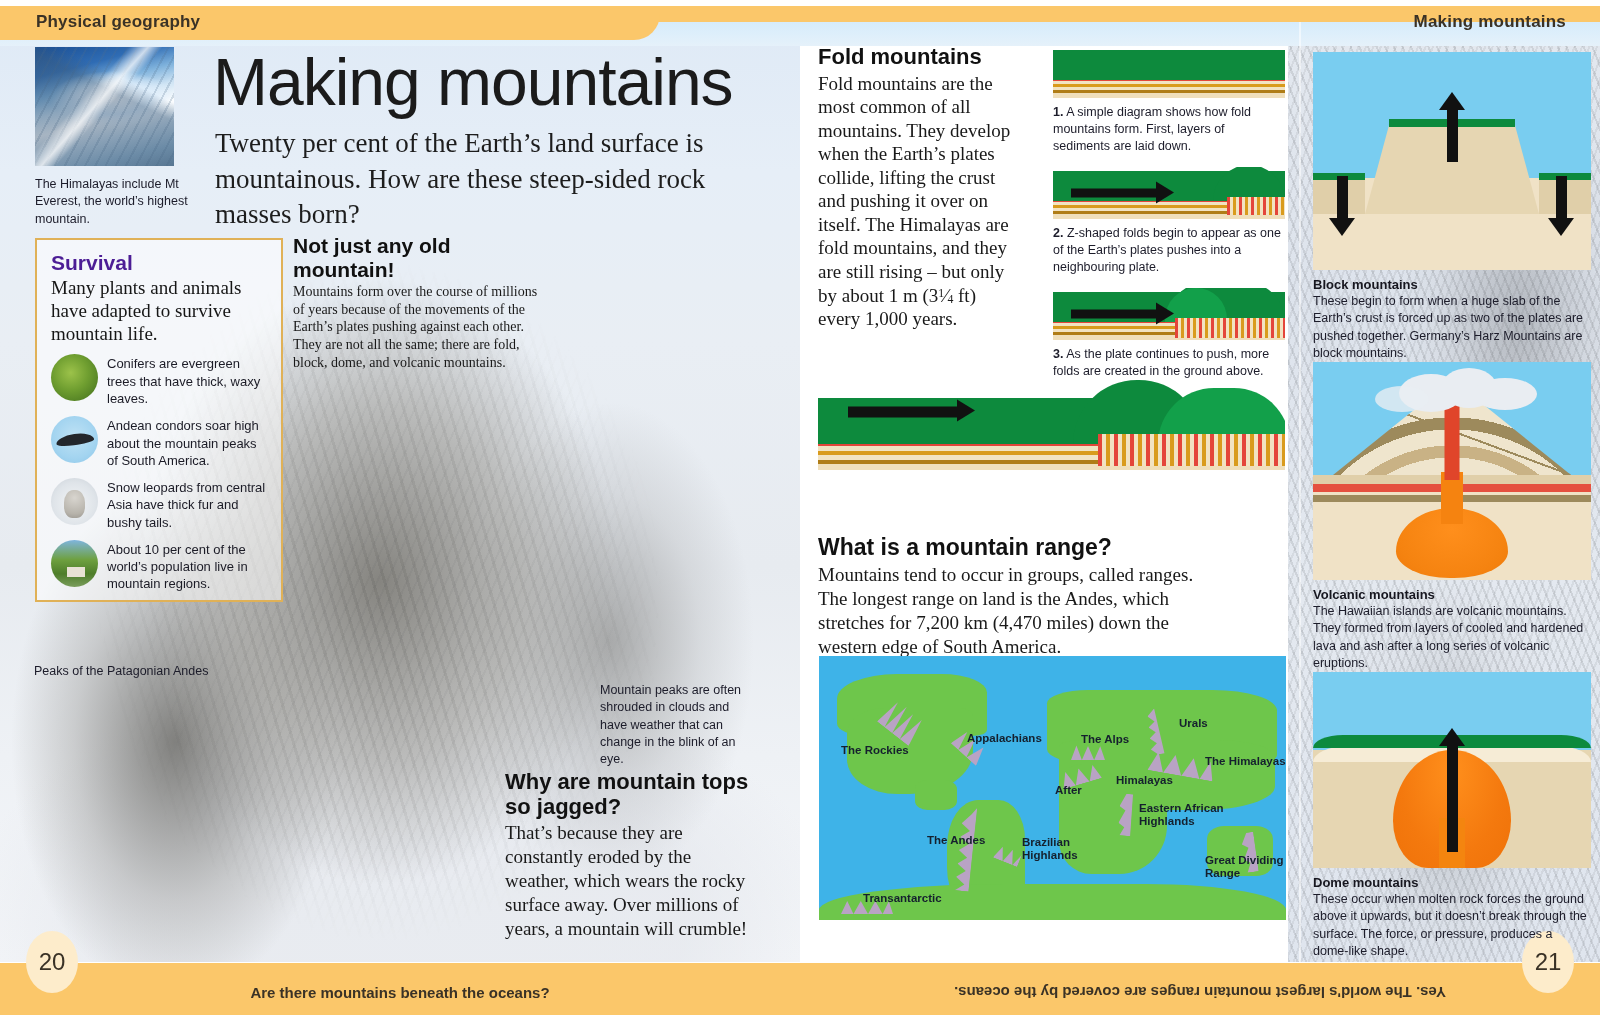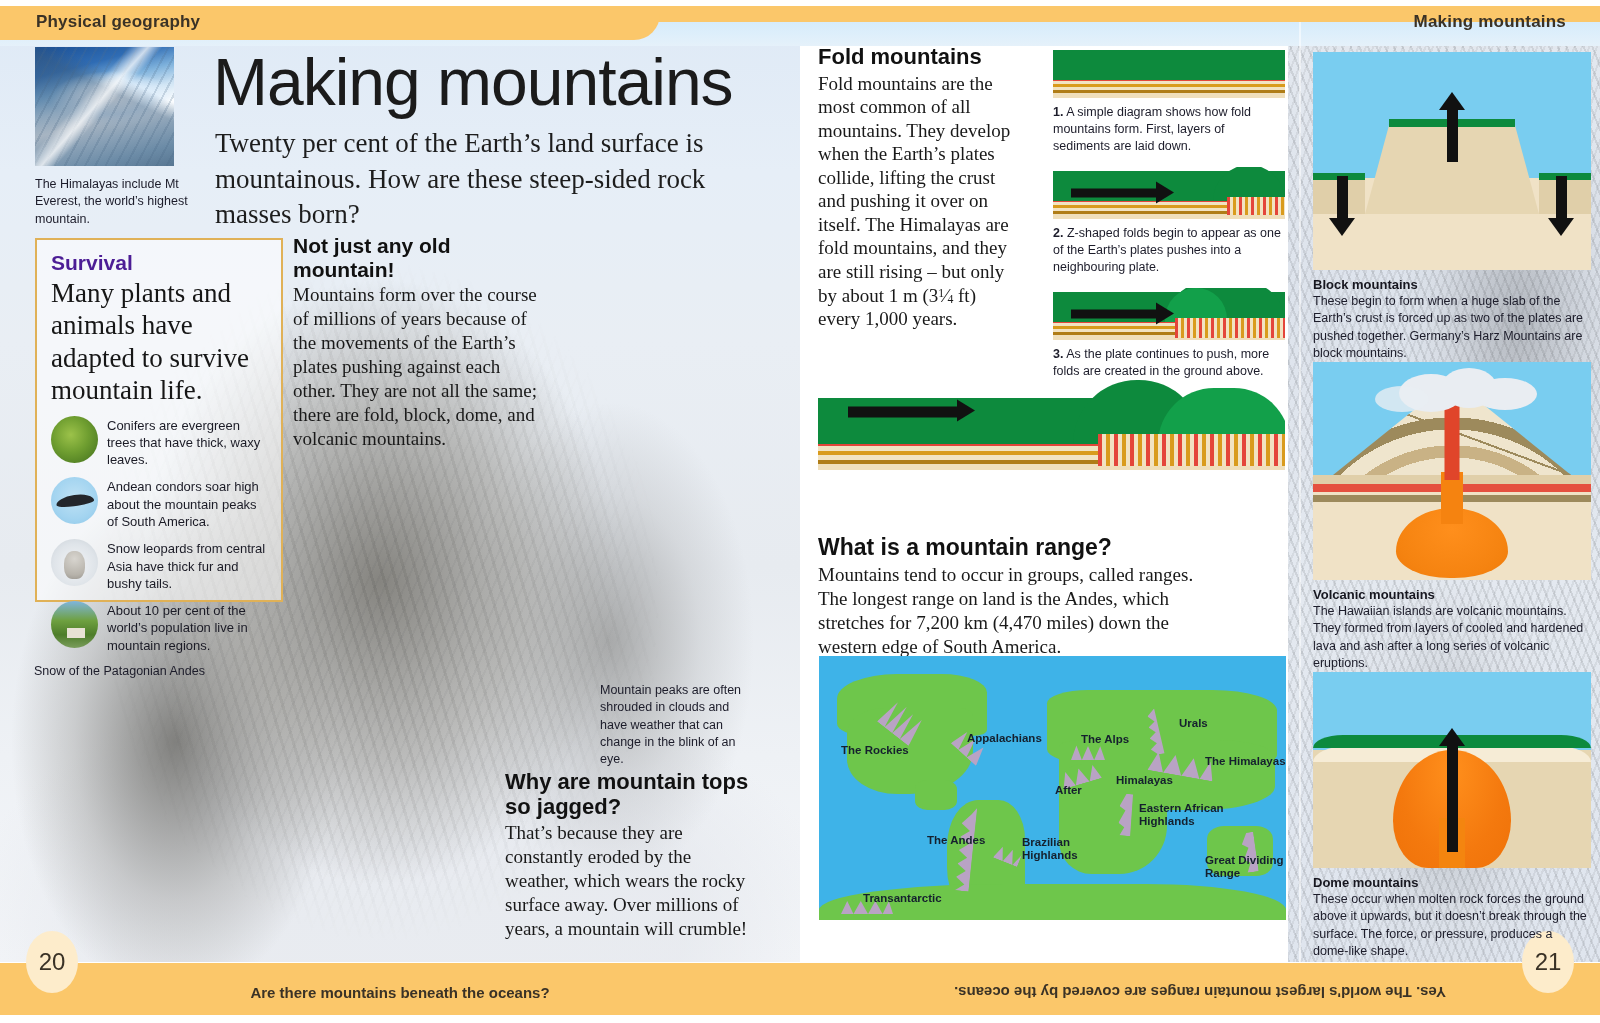--- a/index.html
+++ b/index.html
@@ -134,21 +134,21 @@
 
   .survival{
     position:absolute; left:35px; top:238px; width:248px; height:364px;
     border:2px solid #e0b157; background:rgba(255,255,255,.55); z-index:6;
   }
   .survival .sv-title{
     font-family:"Liberation Sans", sans-serif; font-weight:bold;
     font-size:21px; color:#4c1d95; margin:11px 0 2px 14px;
   }
   .survival .sv-lead{
-    font-family:"Liberation Serif", serif; font-size:27px; line-height:1.2;
+    font-family:"Liberation Serif", serif; font-size:19px; line-height:1.2;
     color:#161616; margin:0 10px 0 14px;
   }
   .sv-row{ display:flex; gap:9px; margin:9px 10px 0 14px; align-items:flex-start; }
   .sv-thumb{ width:47px; height:47px; border-radius:50%; flex:0 0 47px; }
   .sv-thumb.conifer{ background:radial-gradient(circle at 42% 40%, #9cc24a 0%, #6f9e30 45%, #3f6d1c 100%); }
   .sv-thumb.condor{ background:radial-gradient(circle at 50% 45%, #bfe2f5 0%, #a3d4f0 60%, #8cc6e8 100%); position:relative; overflow:hidden; }
   .sv-thumb.condor::after{ content:""; position:absolute; left:5px; top:18px; width:38px; height:11px;
     background:#23262b; border-radius:50% 50% 45% 45%/70% 70% 30% 30%; transform:rotate(-8deg); }
   .sv-thumb.leopard{ background:radial-gradient(circle at 50% 55%, #f3f5f7 0%, #dfe4e9 60%, #c9d0d7 100%); position:relative; overflow:hidden;}
   .sv-thumb.leopard::after{ content:""; position:absolute; left:13px; top:12px; width:21px; height:28px;
@@ -160,21 +160,21 @@
 
   .patagonia-cap{
     position:absolute; left:34px; top:663px; width:180px; z-index:6;
   }
 
   
   .notjust{
     position:absolute; left:293px; top:234px; width:250px; z-index:6;
   }
   .notjust h3{ font-size:21px; }
-  .notjust p{ font-family:"Liberation Serif", serif; font-size:19px; line-height:1.26; margin-top:2px; color:#191919;}
+  .notjust p{ font-family:"Liberation Serif", serif; font-size:14px; line-height:1.26; margin-top:2px; color:#191919;}
 
   .peakcap{ position:absolute; left:600px; top:682px; width:155px; z-index:6; }
 
   .whyjag{ position:absolute; left:505px; top:770px; width:255px; z-index:6; }
   .whyjag h3{ font-size:22px; }
   .whyjag p{ font-family:"Liberation Serif", serif; font-size:19px; line-height:1.26; margin-top:2px; color:#191919;}
 
   
   .fold{ position:absolute; left:818px; top:45px; width:200px; z-index:6; }
   .fold h3{ font-size:22px; }
@@ -314,21 +314,21 @@
     </div>
 
     <div class="sv-row">
       <div class="sv-thumb village"></div>
       <div class="sv-text">
         <span>About 10 per cent of the world’s </span><b>population</b><span> live in mountain regions.</span>
       </div>
     </div>
   </div>
 
-  <div class="patagonia-cap cap">Snow of the Patagonian Andes</div>
+  <div class="patagonia-cap cap">Peaks of the Patagonian Andes</div>
 
   <div class="notjust">
     <h3 class="sub-h">Not just any old mountain!</h3>
     <p>Mountains form over the course of millions of years because of the movements of the Earth’s plates pushing against each other. They are not all the same; there are fold, block, dome, and volcanic mountains.</p>
   </div>
 
   <div class="peakcap cap">Mountain peaks are often shrouded in clouds and have weather that can change in the blink of an eye.</div>
 
   <div class="whyjag">
     <h3 class="sub-h">Why are mountain tops so jagged?</h3>

